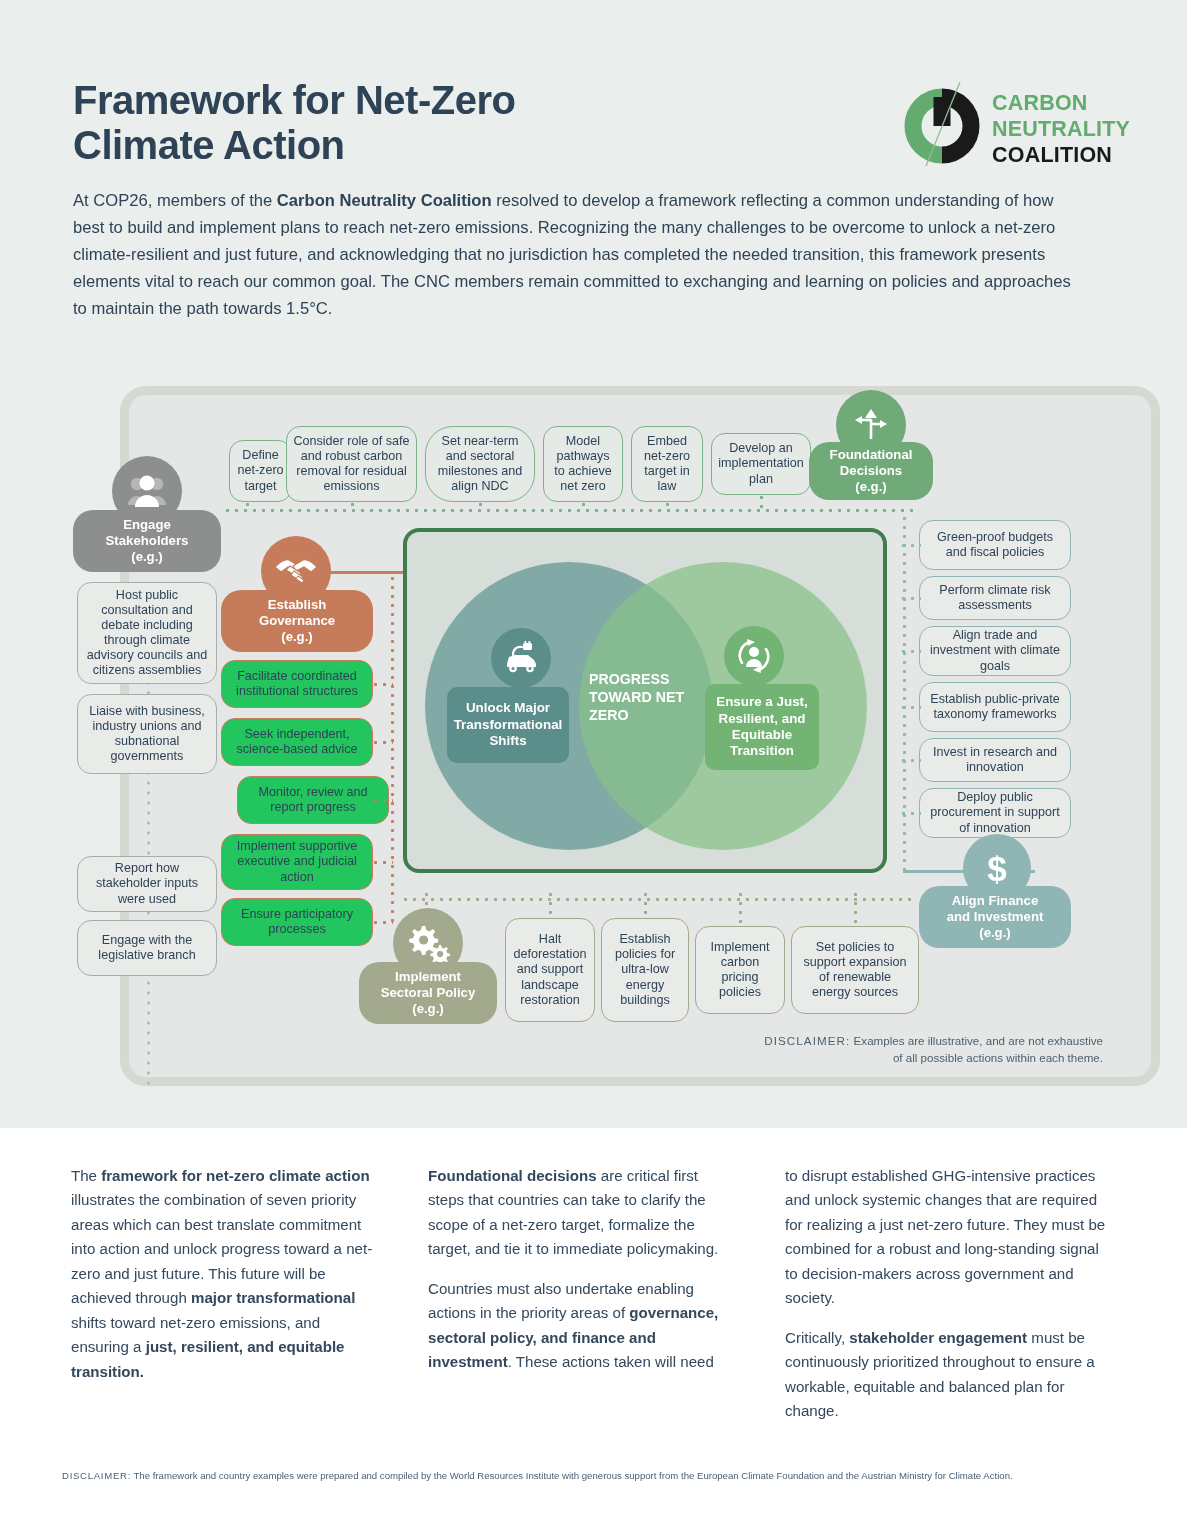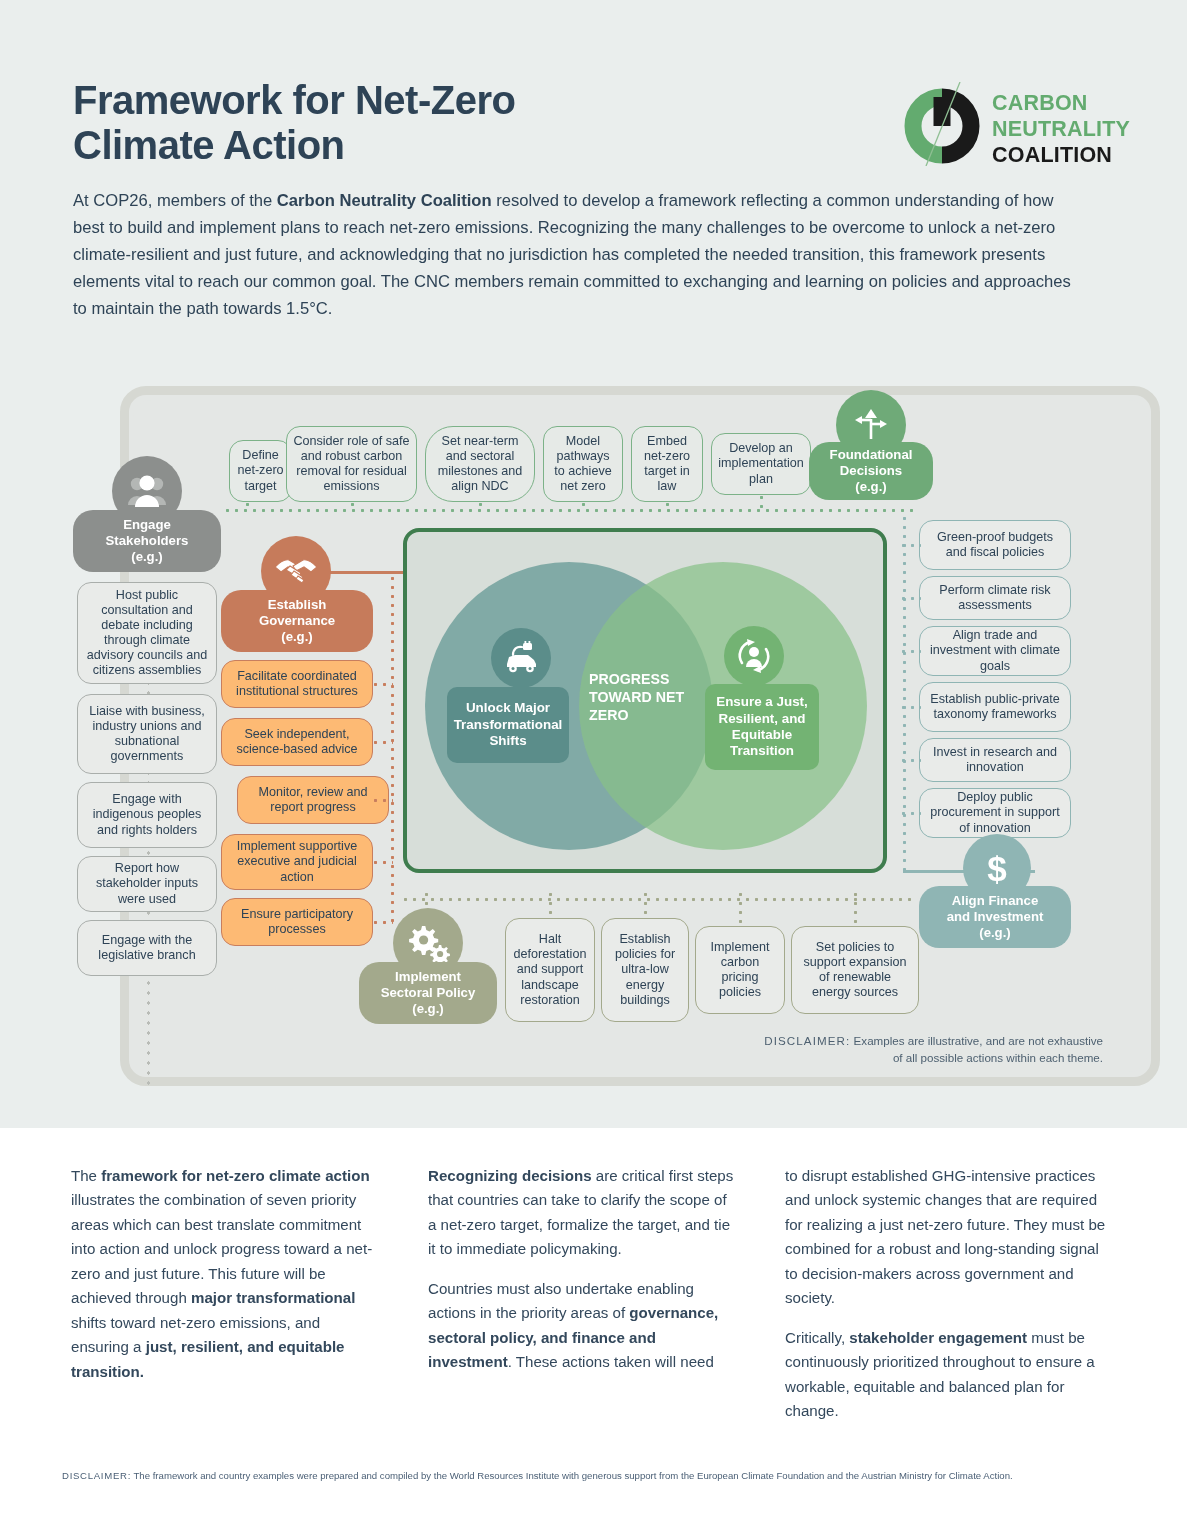--- a/index.html
+++ b/index.html
@@ -62,21 +62,21 @@
     position:absolute;
     background:#e9ebe9;
     border-radius:14px;
     display:flex; align-items:center; justify-content:center;
     text-align:center;
     font-size:12.6px; line-height:1.2; color:#2e4356;
     padding:4px 6px;
   }
   .ebox.green  { border:1.6px solid #7cb288; background:#e6eae7; }
   .ebox.gray   { border:1.6px solid #a9aeab; background:#e9ebe9; }
-  .ebox.orange { border:1.6px solid #c87e5e; background:#fdba74; }
+  .ebox.orange { border:1.6px solid #c87e5e; background:#22c55e; }
   .ebox.teal   { border:1.6px solid #8fb5b4; background:#e9ebe9; }
   .ebox.olive  { border:1.6px solid #a3a98c; background:#e9ebe9; }
 
   
   .hub{ position:absolute; }
   .hub-circle{
     position:absolute; border-radius:50%;
     display:flex; align-items:center; justify-content:center;
   }
   .hub-label{
@@ -255,21 +255,20 @@
         </svg>
       </div>
       <div class="hub-label" style="left:0px; top:132px; width:148px; height:62px; background:#8c8f8d;
            white-space:pre-line">Engage
 Stakeholders
 (e.g.)</div>
     </div>
 
     <div class="ebox gray" style="left:4px; top:204px; width:140px; height:102px;">Host public consultation and debate including through climate advisory councils and citizens assemblies</div>
     <div class="ebox gray" style="left:4px; top:316px; width:140px; height:80px;">Liaise with business, industry unions and subnational governments</div>
-    <div class="ebox gray" style="left:4px; top:404px; width:140px; height:66px;">Engage with indigenous peoples and rights holders</div>
     <div class="ebox gray" style="left:4px; top:478px; width:140px; height:56px;">Report how stakeholder inputs were used</div>
     <div class="ebox gray" style="left:4px; top:542px; width:140px; height:56px;">Engage with the legislative branch</div>
 
     <div class="solid-o" style="left:250px; top:193px; width:160px; height:3.2px;"></div>
     <div class="dotline-v dots-o-v" style="left:318px; top:196px; height:350px;"></div>
 
     <div class="hub">
       <div class="hub-circle" style="left:188px; top:158px; width:70px; height:70px; background:#c67b5b;">
         <svg width="44" height="34" viewBox="0 0 44 34">
           <g fill="#fff">
@@ -421,21 +420,21 @@
     </div>
 
   </div>
 </div>
 
 <div id="bottom">
   <div class="col" id="col1">
       <p>The <b>framework for net-zero climate action</b> illustrates the combination of seven priority areas which can best translate commitment into action and unlock progress toward a net-zero and just future. This future will be achieved through <b>major transformational</b> shifts toward net-zero emissions, and ensuring a <b>just, resilient, and equitable transition.</b></p>
     </div>
   <div class="col" id="col2">
-      <p><b>Recognizing decisions</b> are critical first steps that countries can take to clarify the scope of a net-zero target, formalize the target, and tie it to immediate policymaking.</p>
+      <p><b>Foundational decisions</b> are critical first steps that countries can take to clarify the scope of a net-zero target, formalize the target, and tie it to immediate policymaking.</p>
       <p>Countries must also undertake enabling actions in the priority areas of <b>governance, sectoral policy, and finance and investment</b>. These actions taken will need</p>
     </div>
   <div class="col" id="col3">
       <p>to disrupt established GHG-intensive practices and unlock systemic changes that are required for realizing a just net-zero future. They must be combined for a robust and long-standing signal to decision-makers across government and society.</p>
       <p>Critically, <b>stakeholder engagement</b> must be continuously prioritized throughout to ensure a workable, equitable and balanced plan for change.</p>
     </div>
 </div>
 
 <div id="footer">
   <span class="flabel">DISCLAIMER:</span><span> The framework and country examples were prepared and compiled by the World Resources Institute with generous support from the European Climate Foundation  and the Austrian Ministry for Climate Action.</span>

